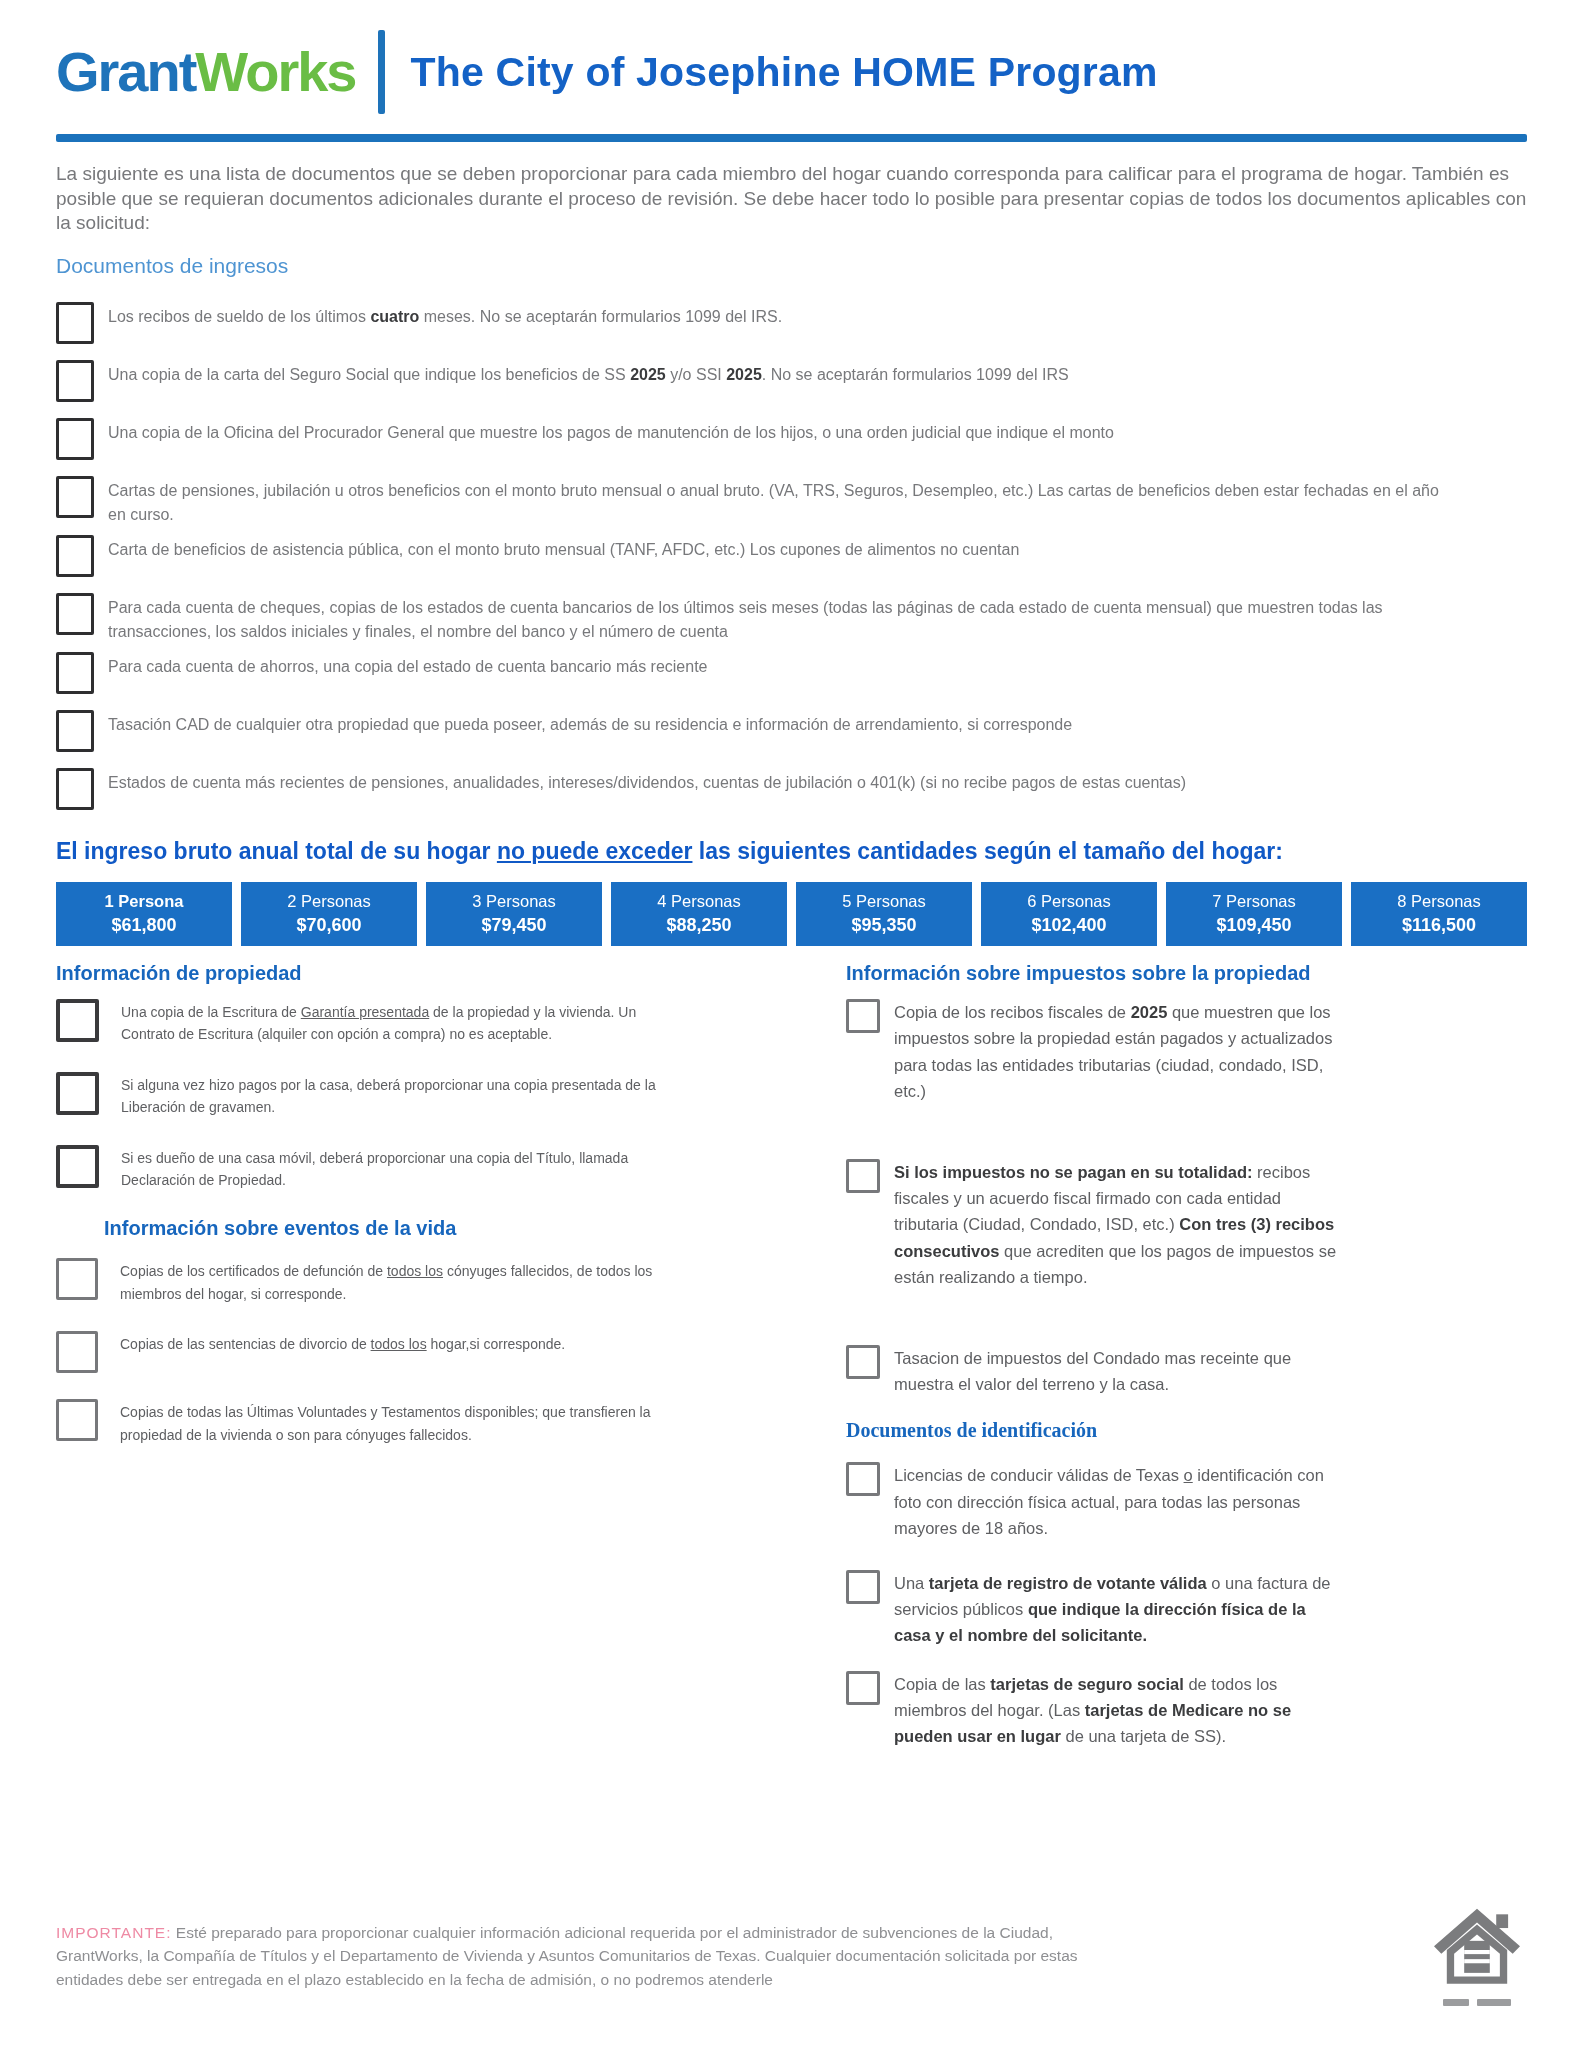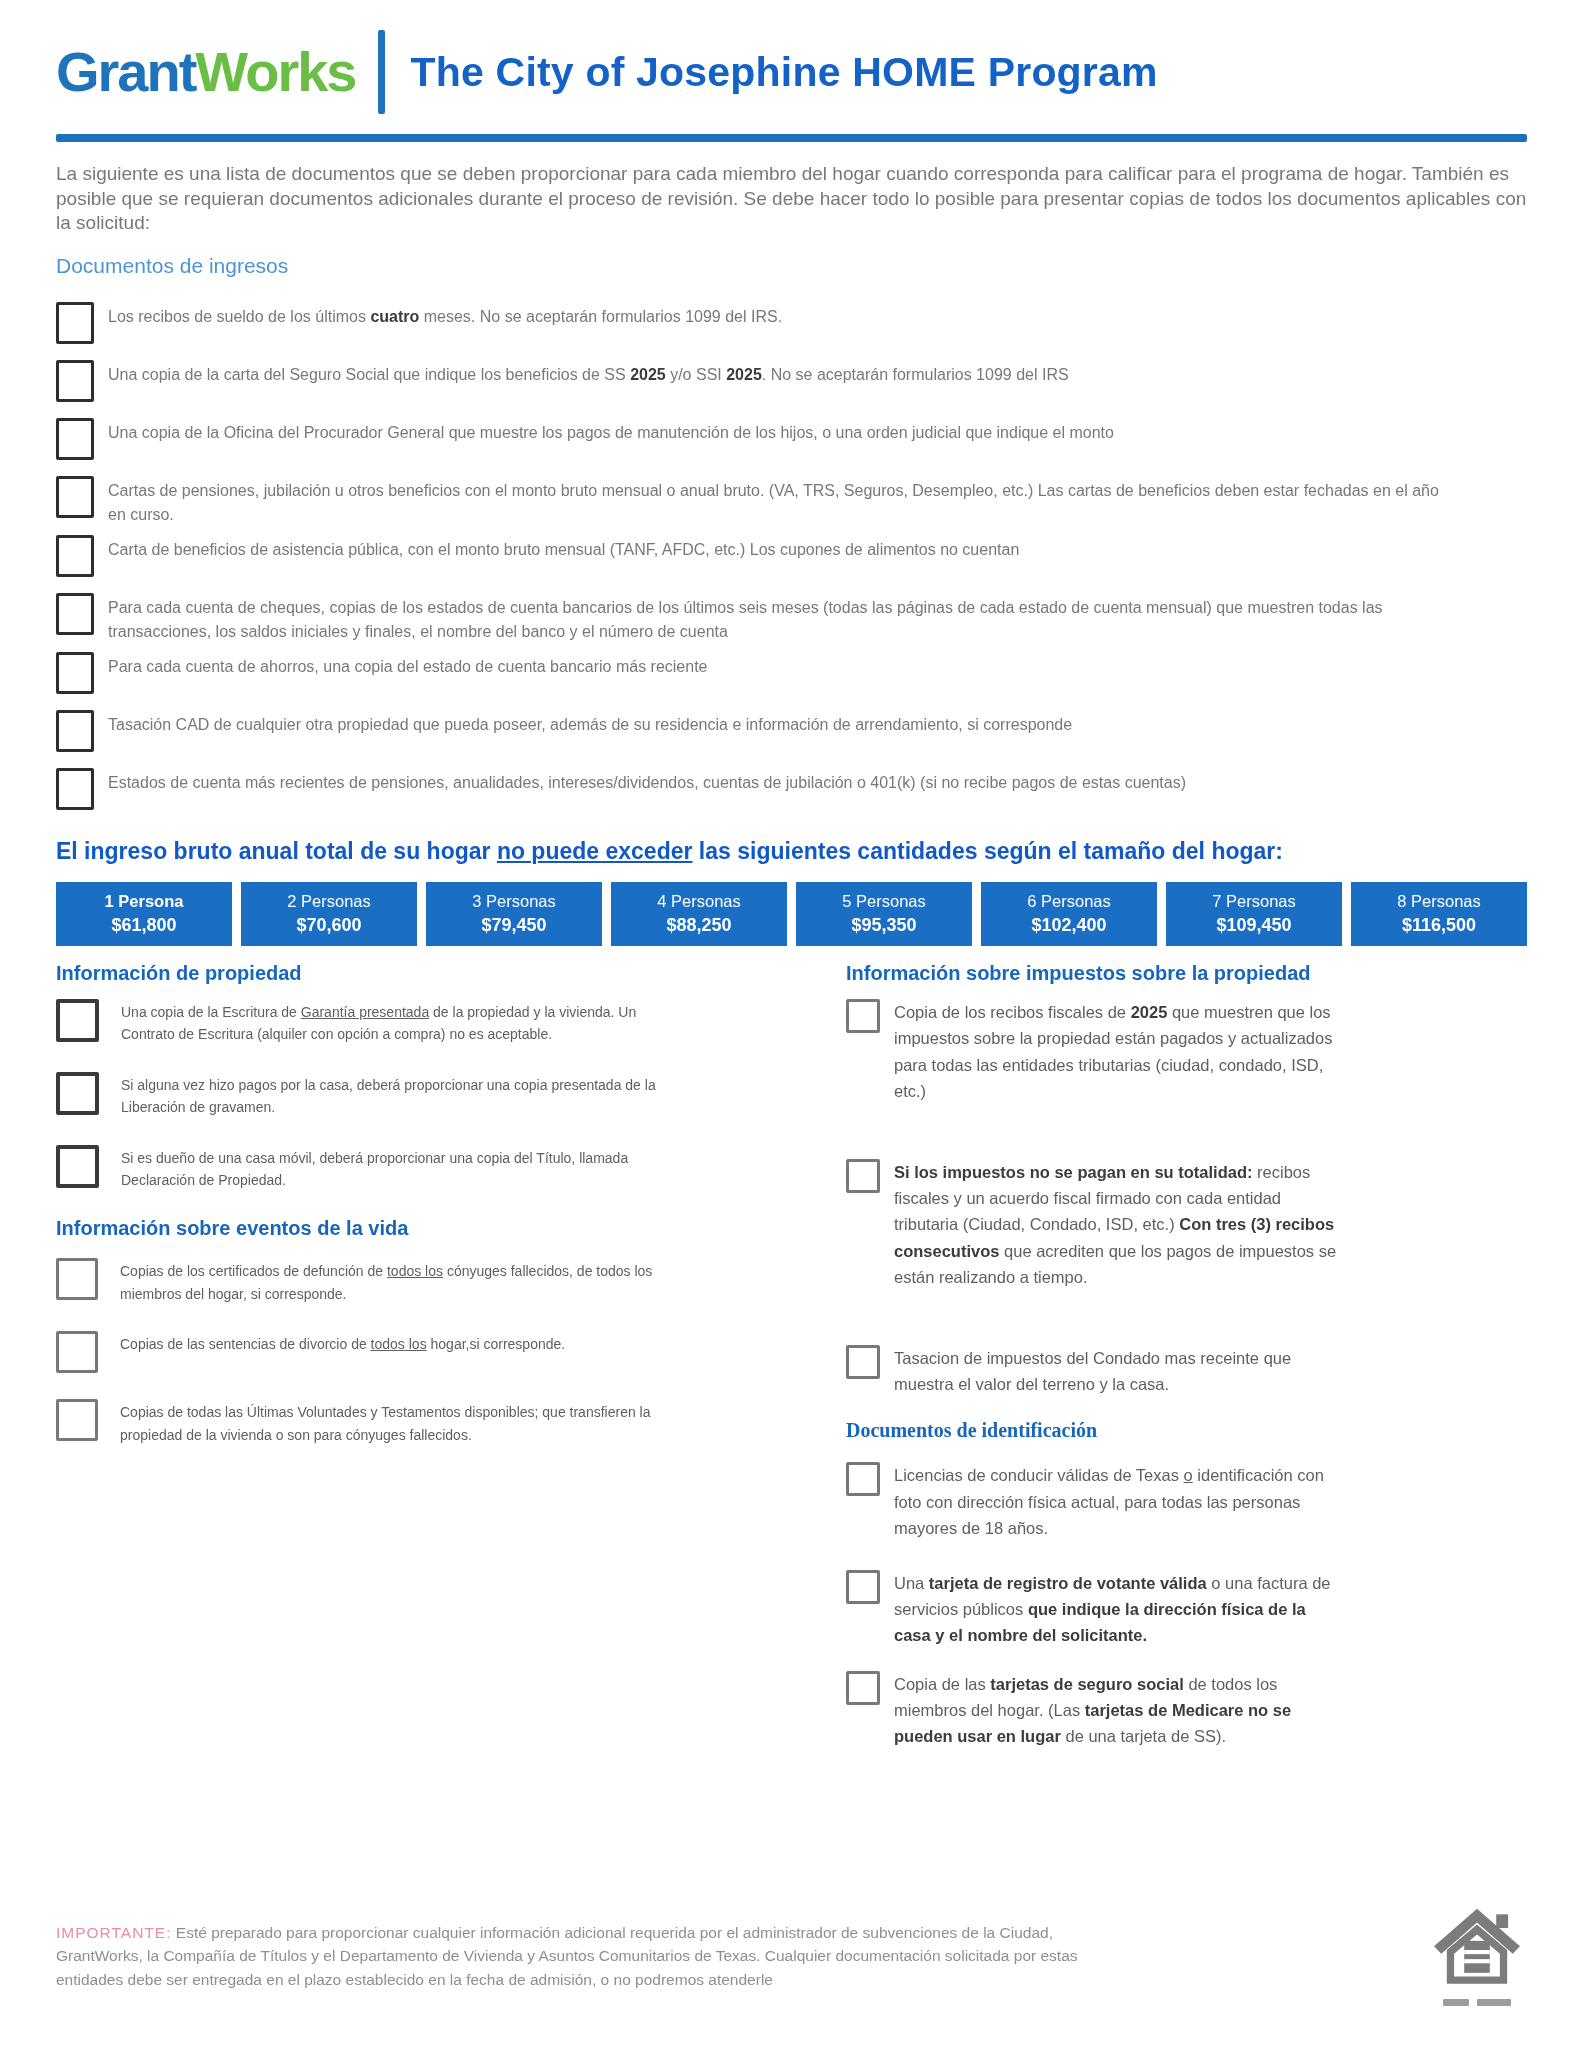--- a/index.html
+++ b/index.html
@@ -66,21 +66,21 @@
   
   .columns { display:flex; margin-top:16px; }
   .col-left  { width:620px; }
   .col-right { width:492px; margin-left:170px; }
 
   .col-left .item { gap:22px; margin-bottom:26px; }
   .col-left .item p { font-size:14px; line-height:1.6; color:#5e5f62; max-width:548px; padding-top:2px; }
   .col-right .item { gap:14px; margin-bottom:22px; }
   .col-right .item p { font-size:16.5px; line-height:1.6; color:#5e5f62; max-width:444px; }
 
-  .col-left .sec-bold.second { margin-top:10px; margin-bottom:18px; }
+  .col-left .sec-bold.second { margin-top:10px; margin-bottom:18px;margin-left:48px; }
   .col-right .sec-bold.second { margin-top:16px; margin-bottom:20px;font-family:Liberation Serif, serif; }
   .col-right .item.gap-lg { margin-bottom:54px; }
   .col-right .item.gap-md { margin-bottom:28px; }
 
   
   footer { margin-top:auto; display:flex; align-items:flex-start; }
   .footnote { max-width:1045px; font-size:15.5px; line-height:1.5; color:#8e8f92; padding-top:14px; }
   .important { color:#ee8aa4; letter-spacing:1px; }
   .eho { margin-left:auto; margin-right:4px; display:flex; flex-direction:column; align-items:center; }
   .eho-bars { display:flex; gap:8px; margin-top:6px; }

